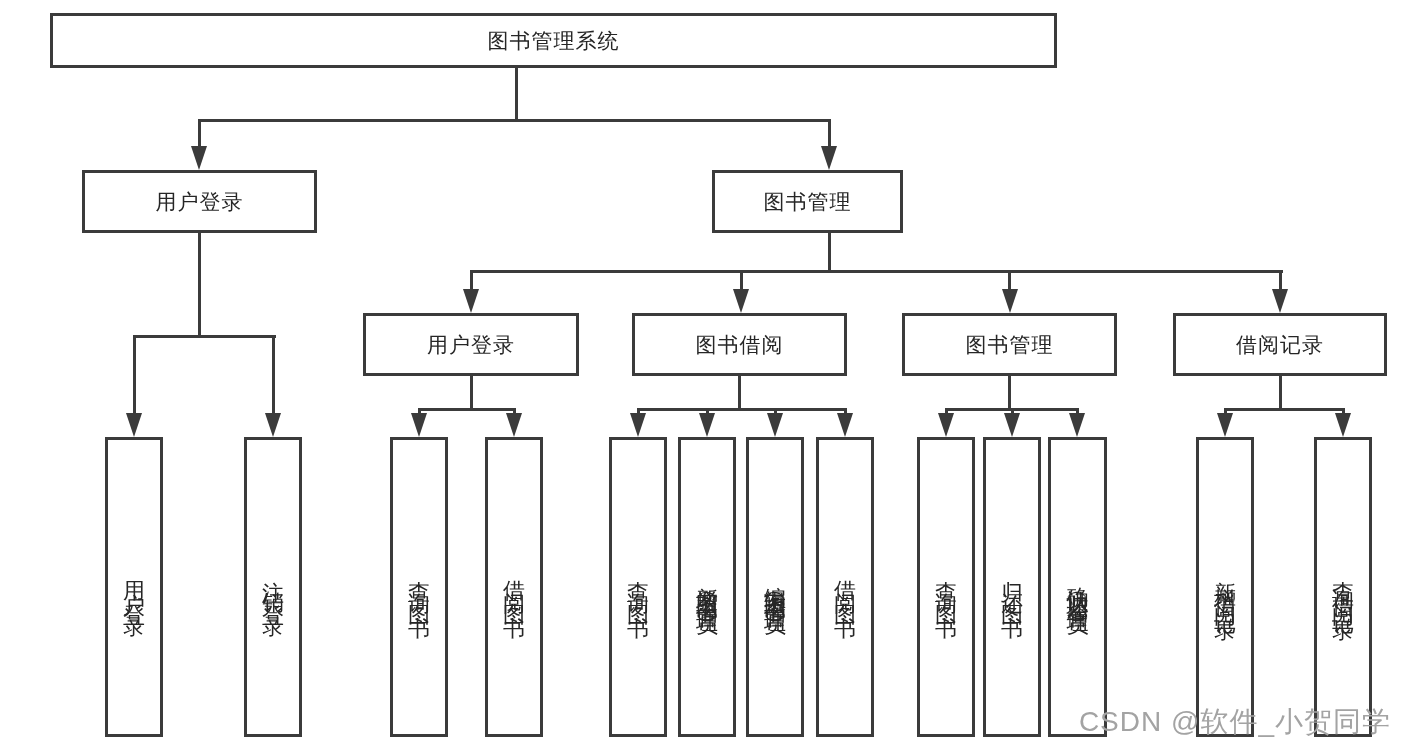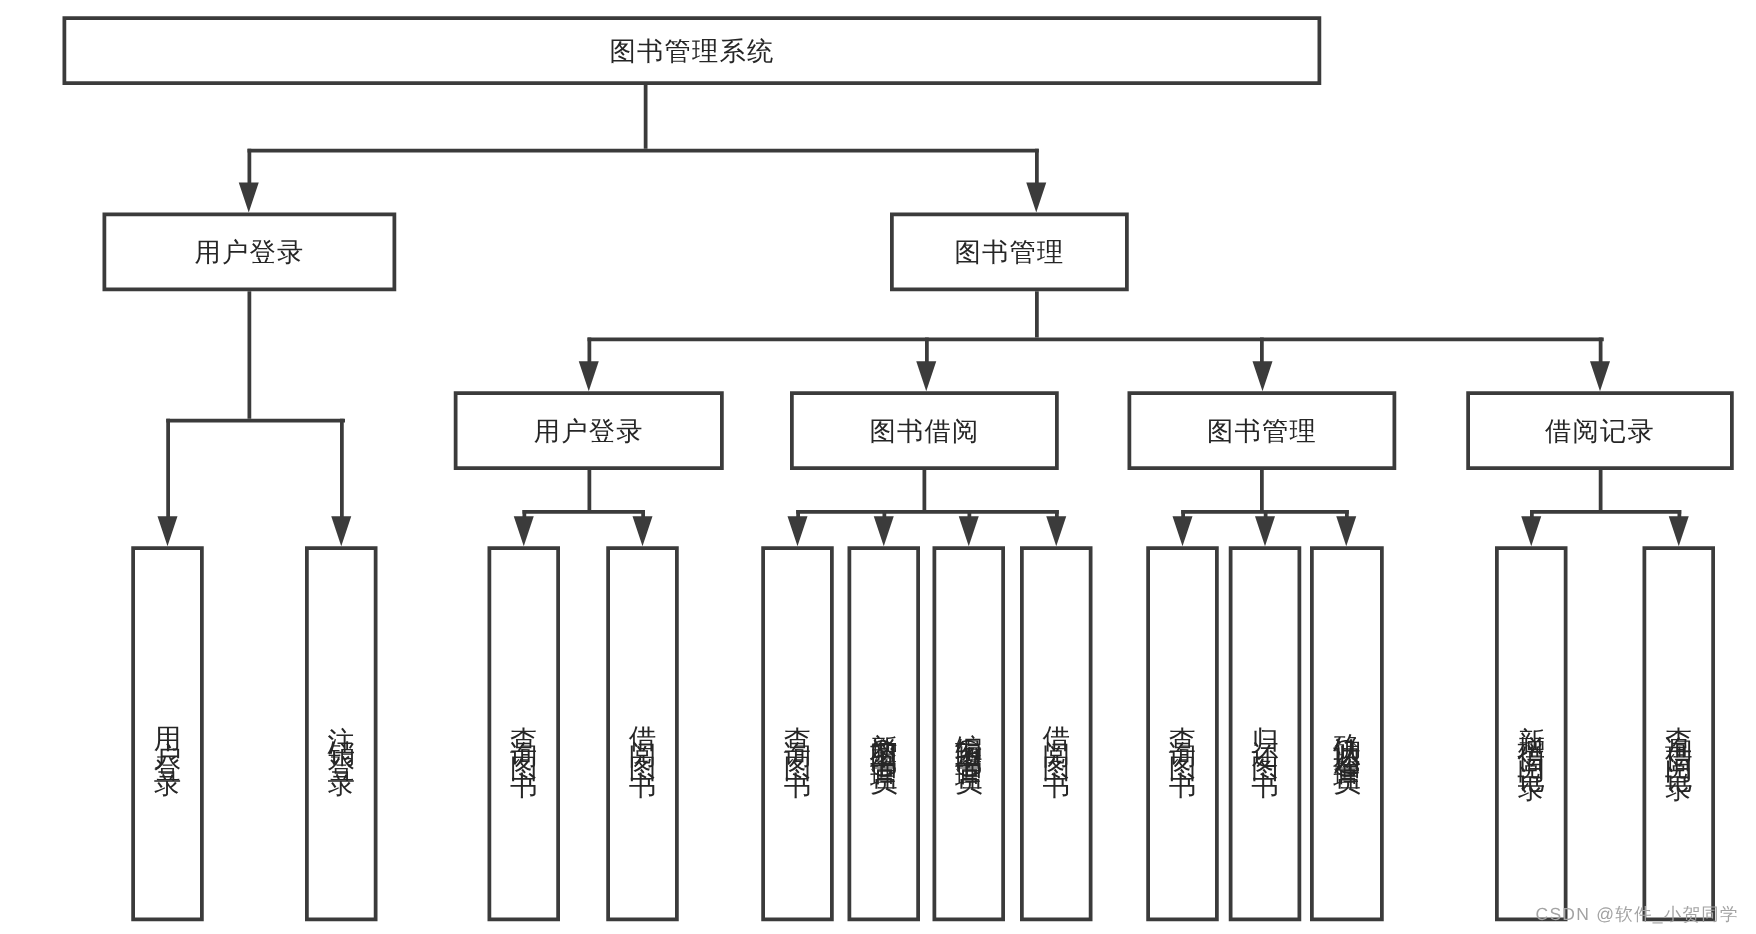--- a/index.html
+++ b/index.html
@@ -39,21 +39,21 @@
   .hline{position:absolute;height:3px;background:var(--line);}
   .arrow{
     position:absolute;width:0;height:0;
     border-left:8px solid transparent;
     border-right:8px solid transparent;
     border-top:24px solid var(--line);
   }
   .watermark{
     position:absolute;
     right:14px;bottom:6px;
-    font-size:14px;
+    font-size:28px;
     color:var(--wm);
     letter-spacing:1px;
     white-space:nowrap;
   }
 </style>
 </head>
 <body>
 
 <div class="canvas">
 

